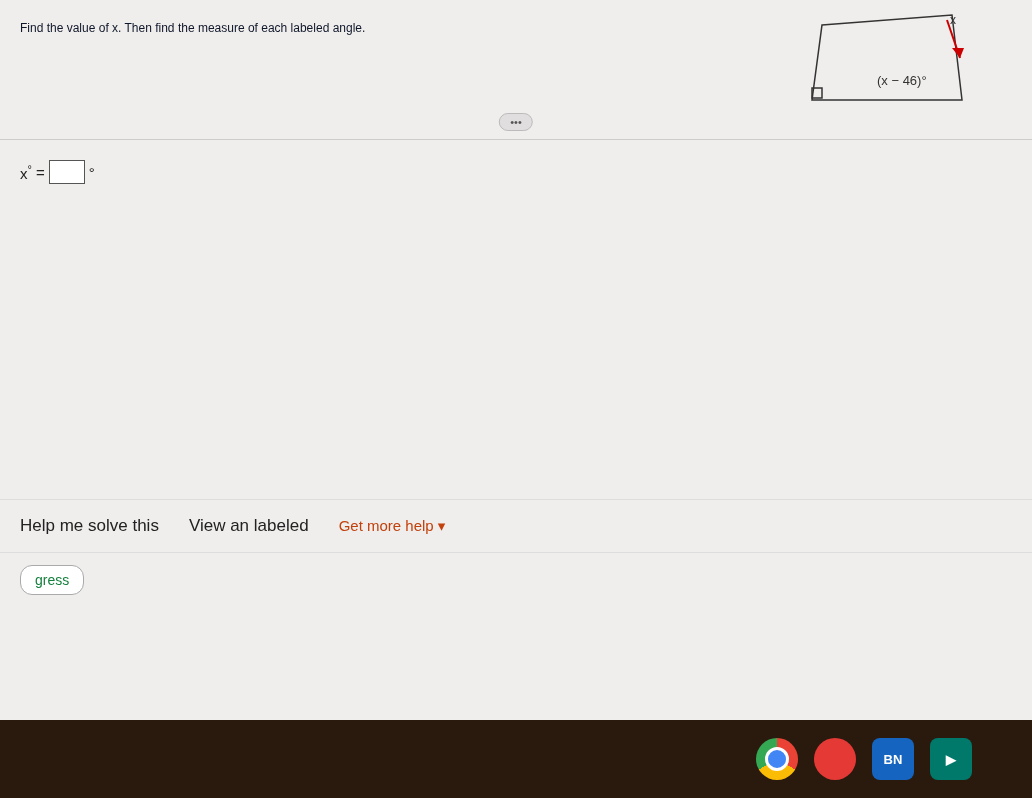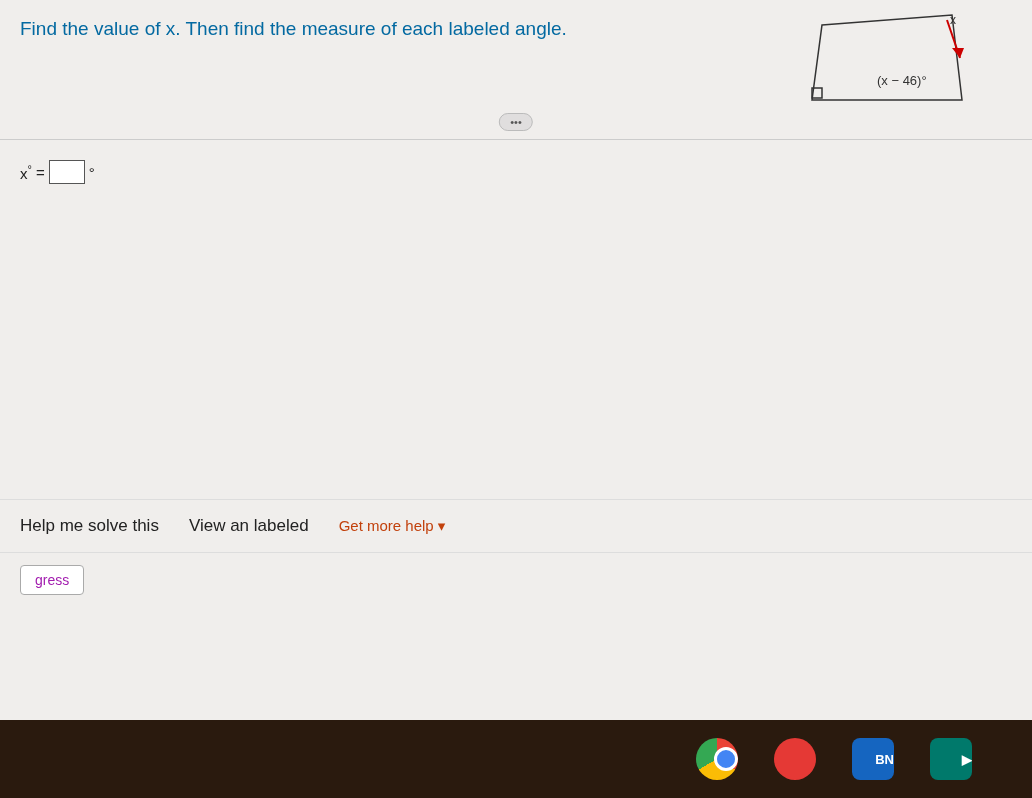--- a/index.html
+++ b/index.html
@@ -20,22 +20,22 @@
     }
 
     .problem-section {
       padding: 18px 20px 10px 20px;
       position: relative;
       border-bottom: 1px solid #ccc;
       min-height: 140px;
     }
 
     .problem-text {
-      font-size: 19px;
-      color: #0369a1;
+      font-size: 12px;
+      color: #0f172a;
       max-width: 580px;
     }
 
     .figure-container {
       position: absolute;
       top: 10px;
       right: 60px;
       width: 180px;
       height: 110px;
     }
@@ -119,48 +119,47 @@
 
     .progress-section {
       padding: 12px 20px;
       display: flex;
       align-items: center;
     }
 
     .progress-btn {
       background: white;
       border: 1px solid #aaa;
-      border-radius: 4px;
+      border-radius: 12px;
       padding: 6px 14px;
       font-size: 14px;
-      color: #a21caf;
+      color: #15803d;
       cursor: pointer;
     }
 
     .taskbar {
       width: 1032px;
       height: 78px;
       background: #2a1a0e;
       display: flex;
       align-items: center;
       justify-content: flex-end;
       padding: 0 60px;
       gap: 16px;
     }
 
     .taskbar-icon {
       width: 42px;
       height: 42px;
       border-radius: 50%;
       display: flex;
       align-items: center;
-      justify-content: flex-end;
+      justify-content: center;
       cursor: pointer;
       overflow: hidden;
-      margin-left: 20px;
     }
 
     .chrome-icon {
       background: conic-gradient(#ea4335 0deg 120deg, #fbbc05 120deg 240deg, #34a853 240deg 360deg);
       position: relative;
     }
 
     .chrome-icon::after {
       content: '';
       position: absolute;

